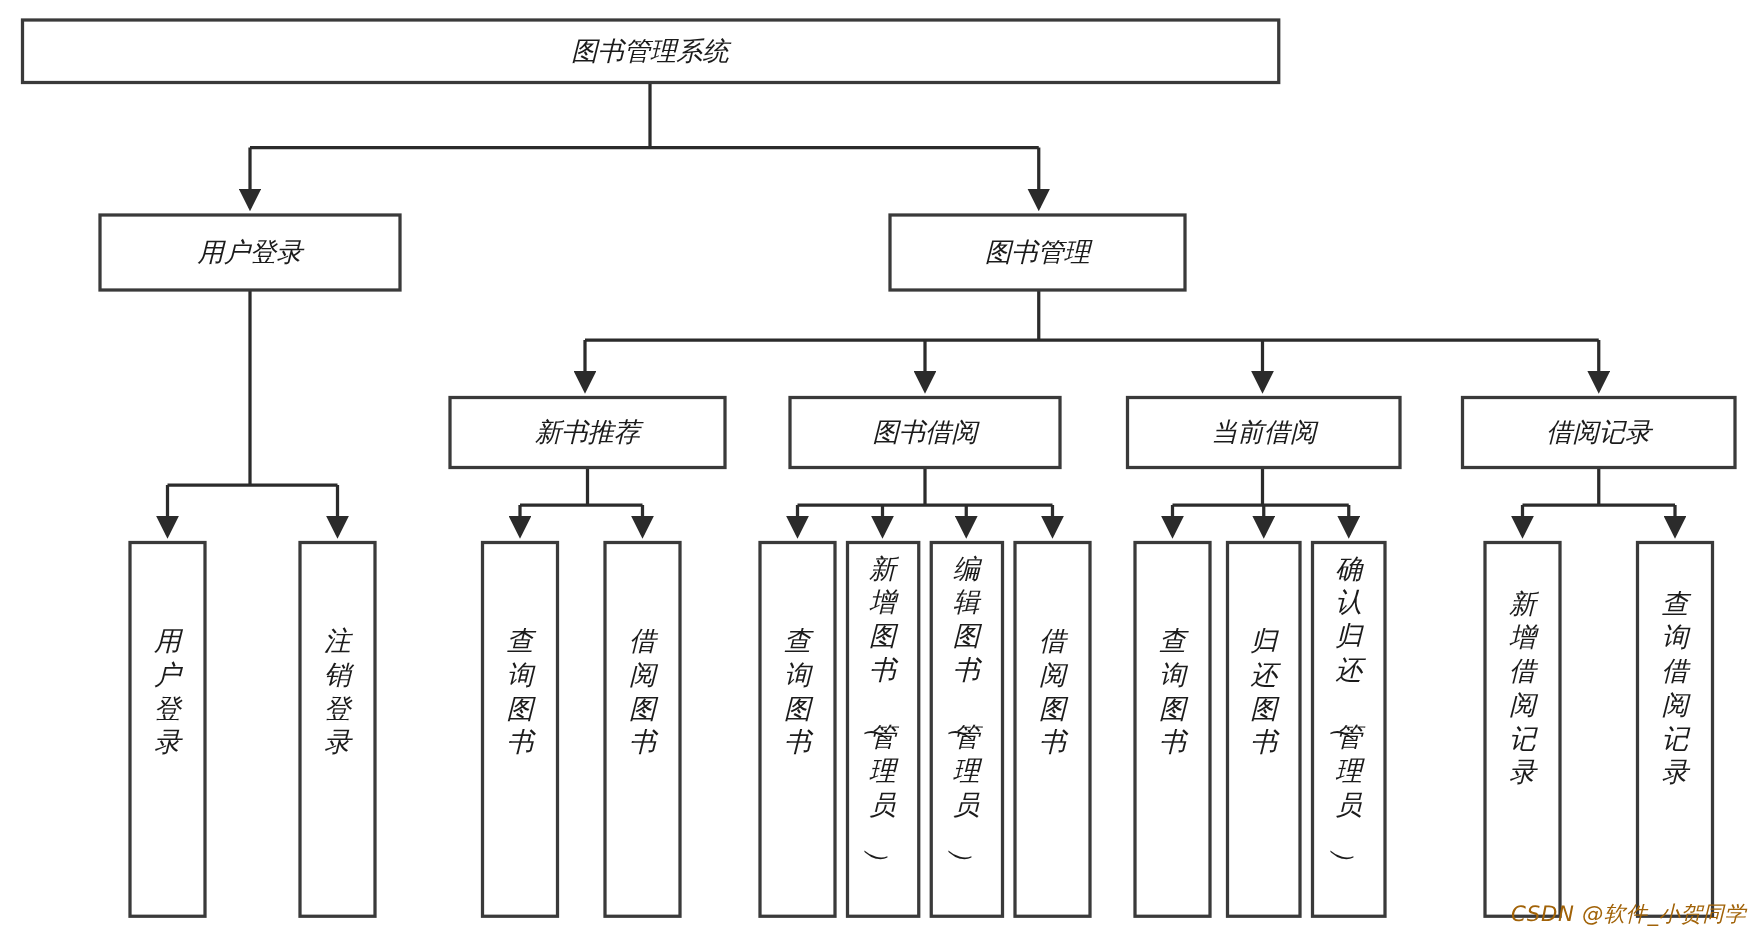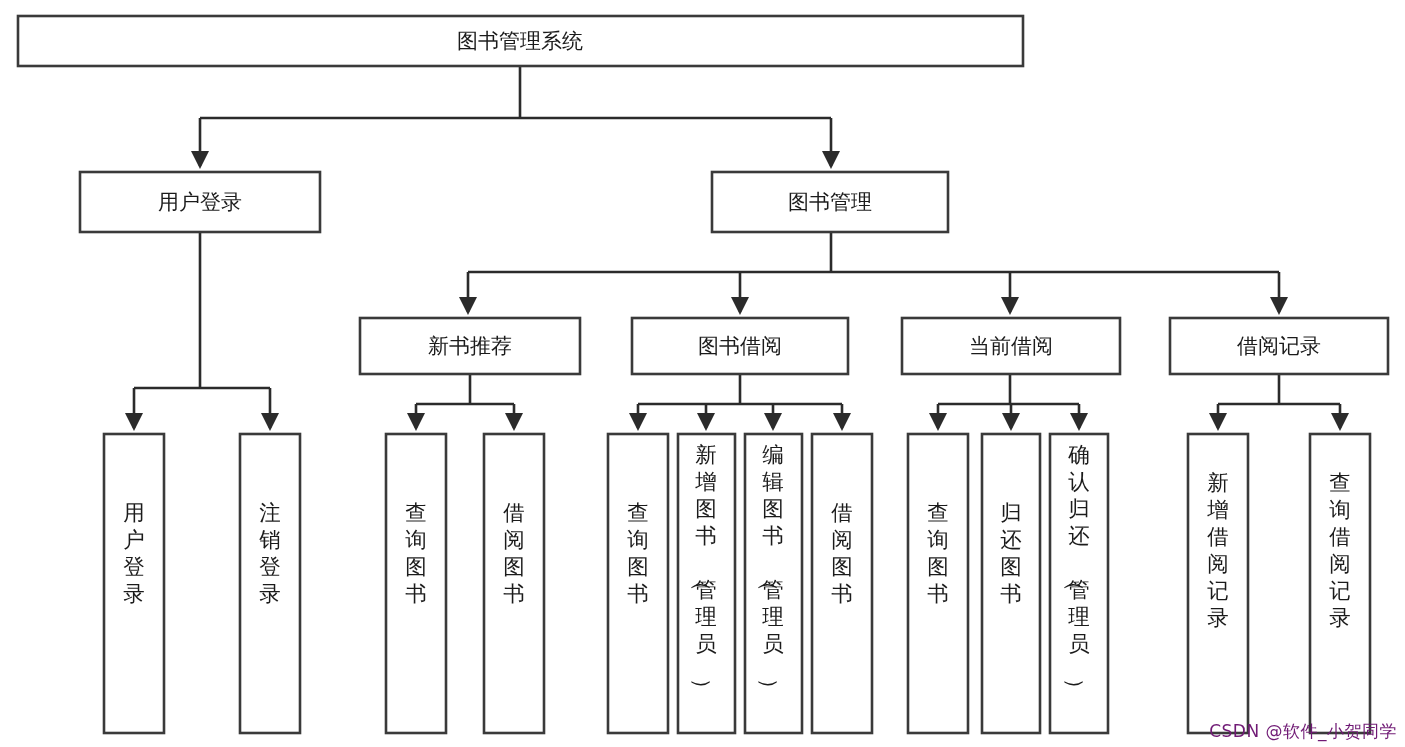--- a/index.html
+++ b/index.html
@@ -13,20 +13,21 @@
     font-family: "DejaVu Sans", "Liberation Sans", sans-serif;
     overflow: hidden;
     position: relative;
   }
   #diagram-root {
     position: absolute;
     left: 0;
     top: 0;
     width: 1405px;
     height: 747px;
+    font-style: italic;
   }
   svg.flow {
     display: block;
     width: 1405px;
     height: 747px;
   }
   .node-box {
     fill: #ffffff;
     stroke: #3a3a3a;
     stroke-width: 2.6;
@@ -51,21 +52,21 @@
   }
   .arrow-head {
     fill: #2b2b2b;
   }
   .watermark {
     position: absolute;
     right: 8px;
     bottom: 4px;
     font-family: "DejaVu Sans", "Liberation Sans", sans-serif;
     font-size: 17px;
-    color: #701a75;
+    color: #a16207;
     letter-spacing: 0.5px;
     white-space: nowrap;
     pointer-events: none;
   }
 </style>
 </head>
 <body>
 
 <div id="diagram-root">
   <svg class="flow" viewBox="0 0 1405 747" xmlns="http://www.w3.org/2000/svg">

